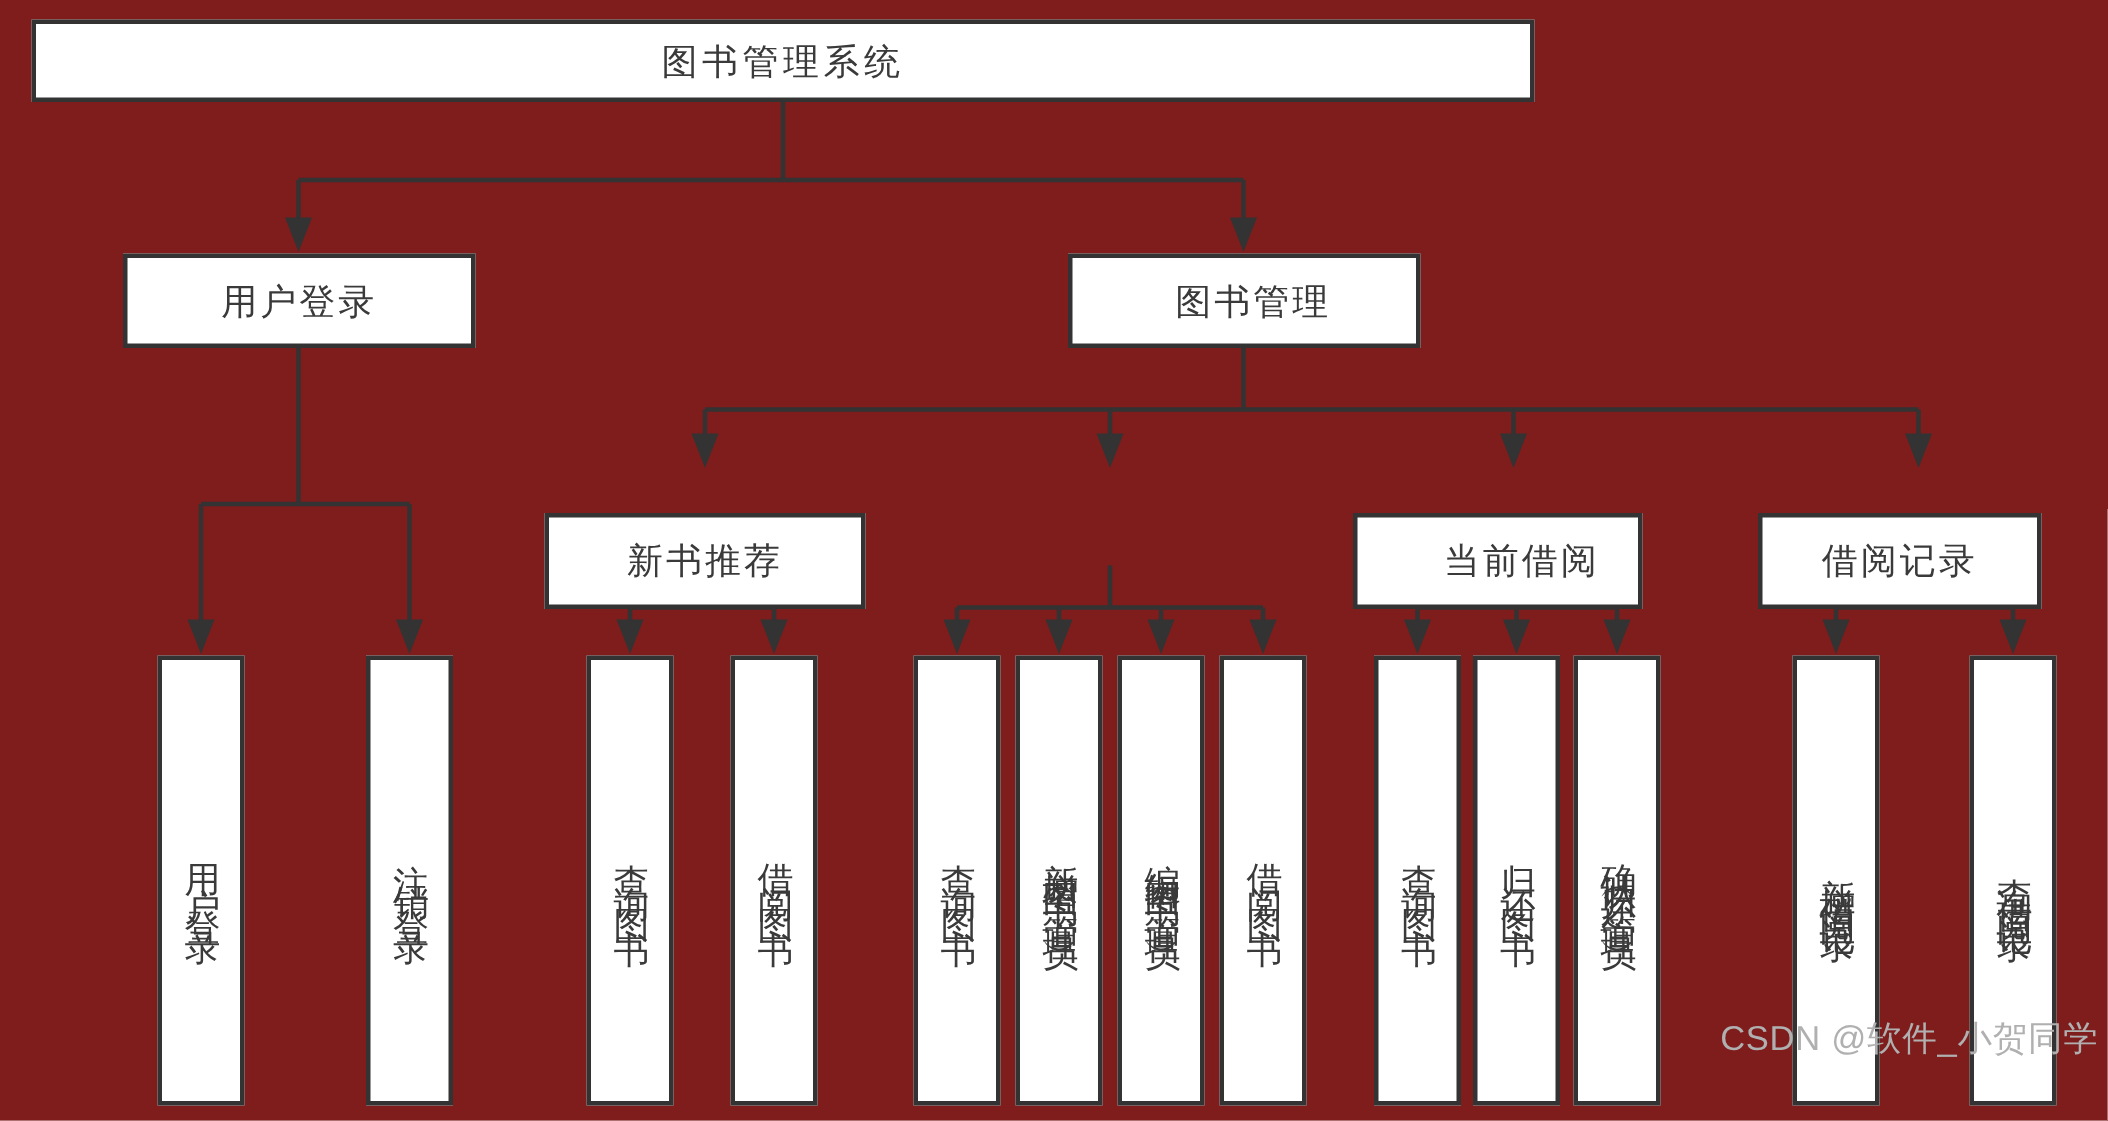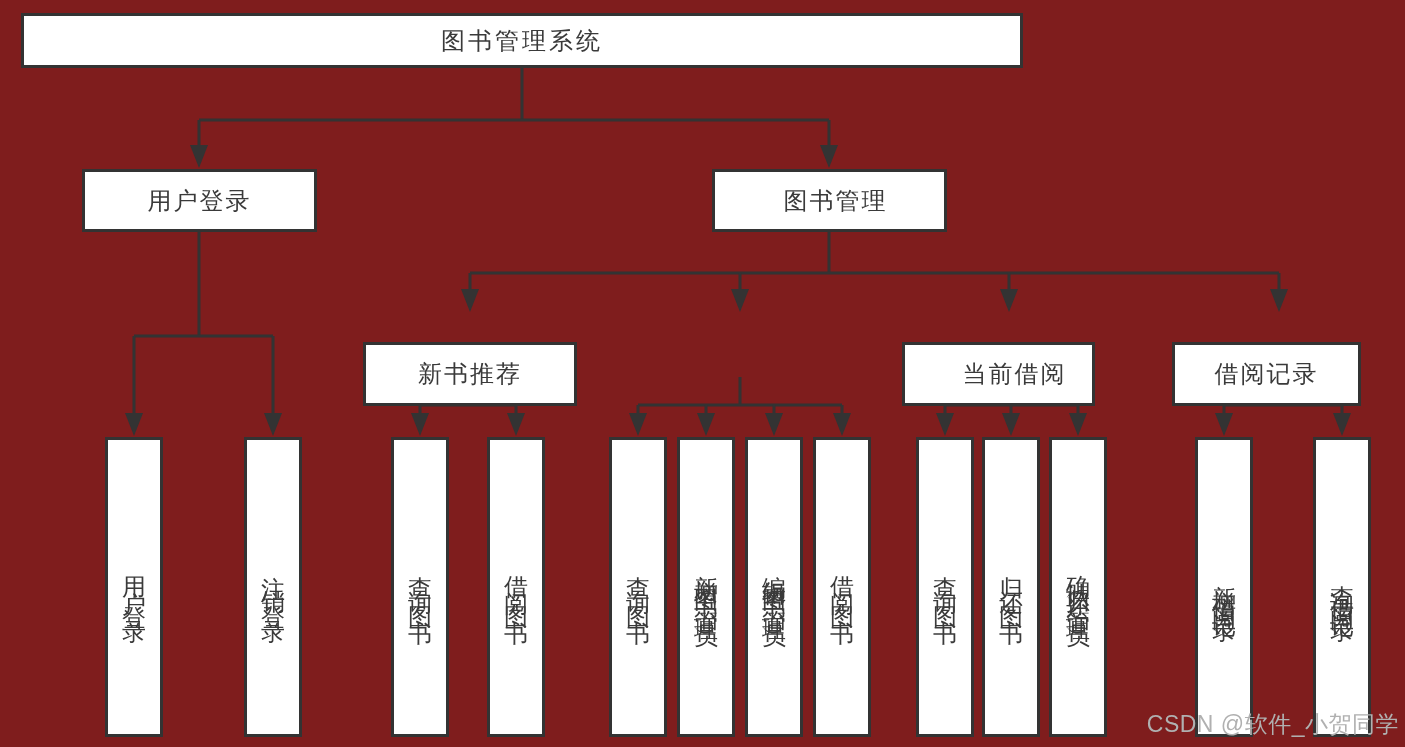--- a/index.html
+++ b/index.html
@@ -45,21 +45,21 @@
   .lf-5  { left: 609px; }
   .lf-6  { left: 677px; }
   .lf-7  { left: 745px; }
   .lf-8  { left: 813px; }
   .lf-9  { left: 916px; }
   .lf-10 { left: 982px; }
   .lf-11 { left: 1049px; }
   .lf-12 { left: 1195px; }
   .lf-13 { left: 1313px; }
 
-  #watermark { position: absolute; right: 6px; top: 709px;
+  #watermark { position: absolute; right: 6px; top: 677px;
                font-size: 23px; color: #b0b0b0; letter-spacing: 0.5px;
                z-index: 5; }
 </style>
 </head>
 <body>
 
 <div id="stage">
 
   <svg id="connectors" viewBox="0 0 1405 747" xmlns="http://www.w3.org/2000/svg">
     <g stroke="#333333" stroke-width="3" fill="none">

